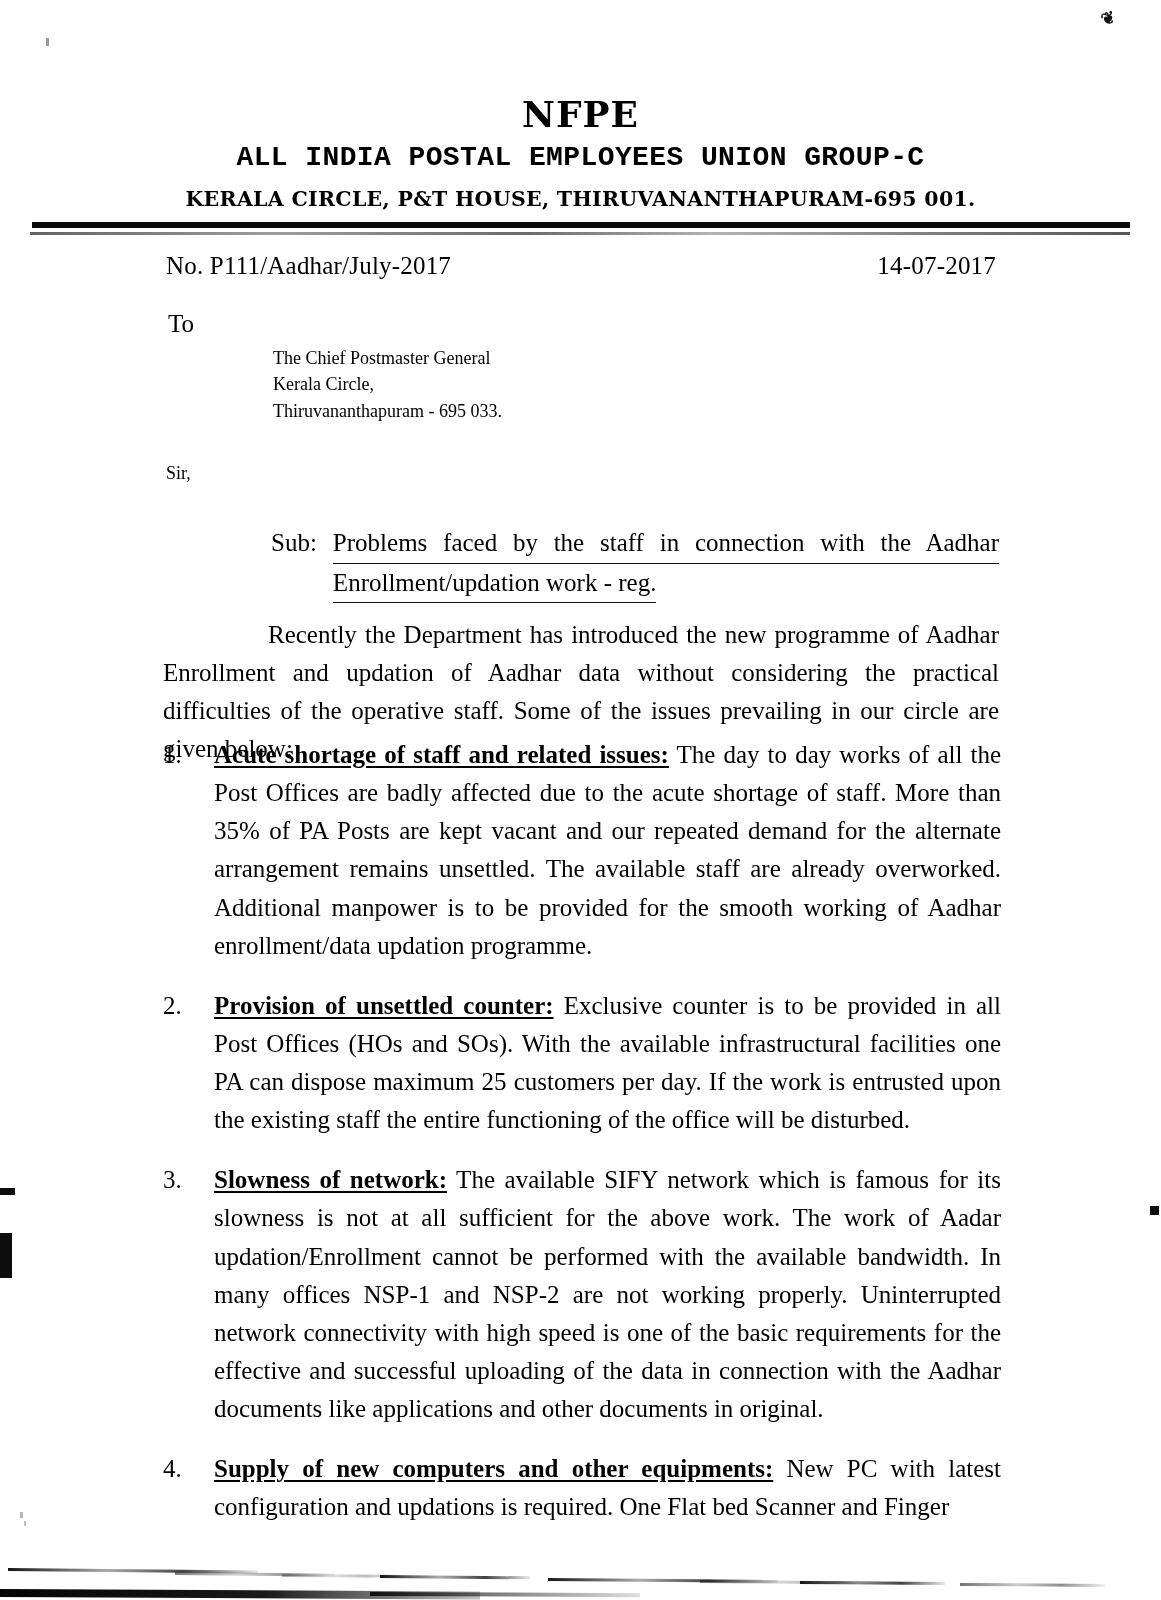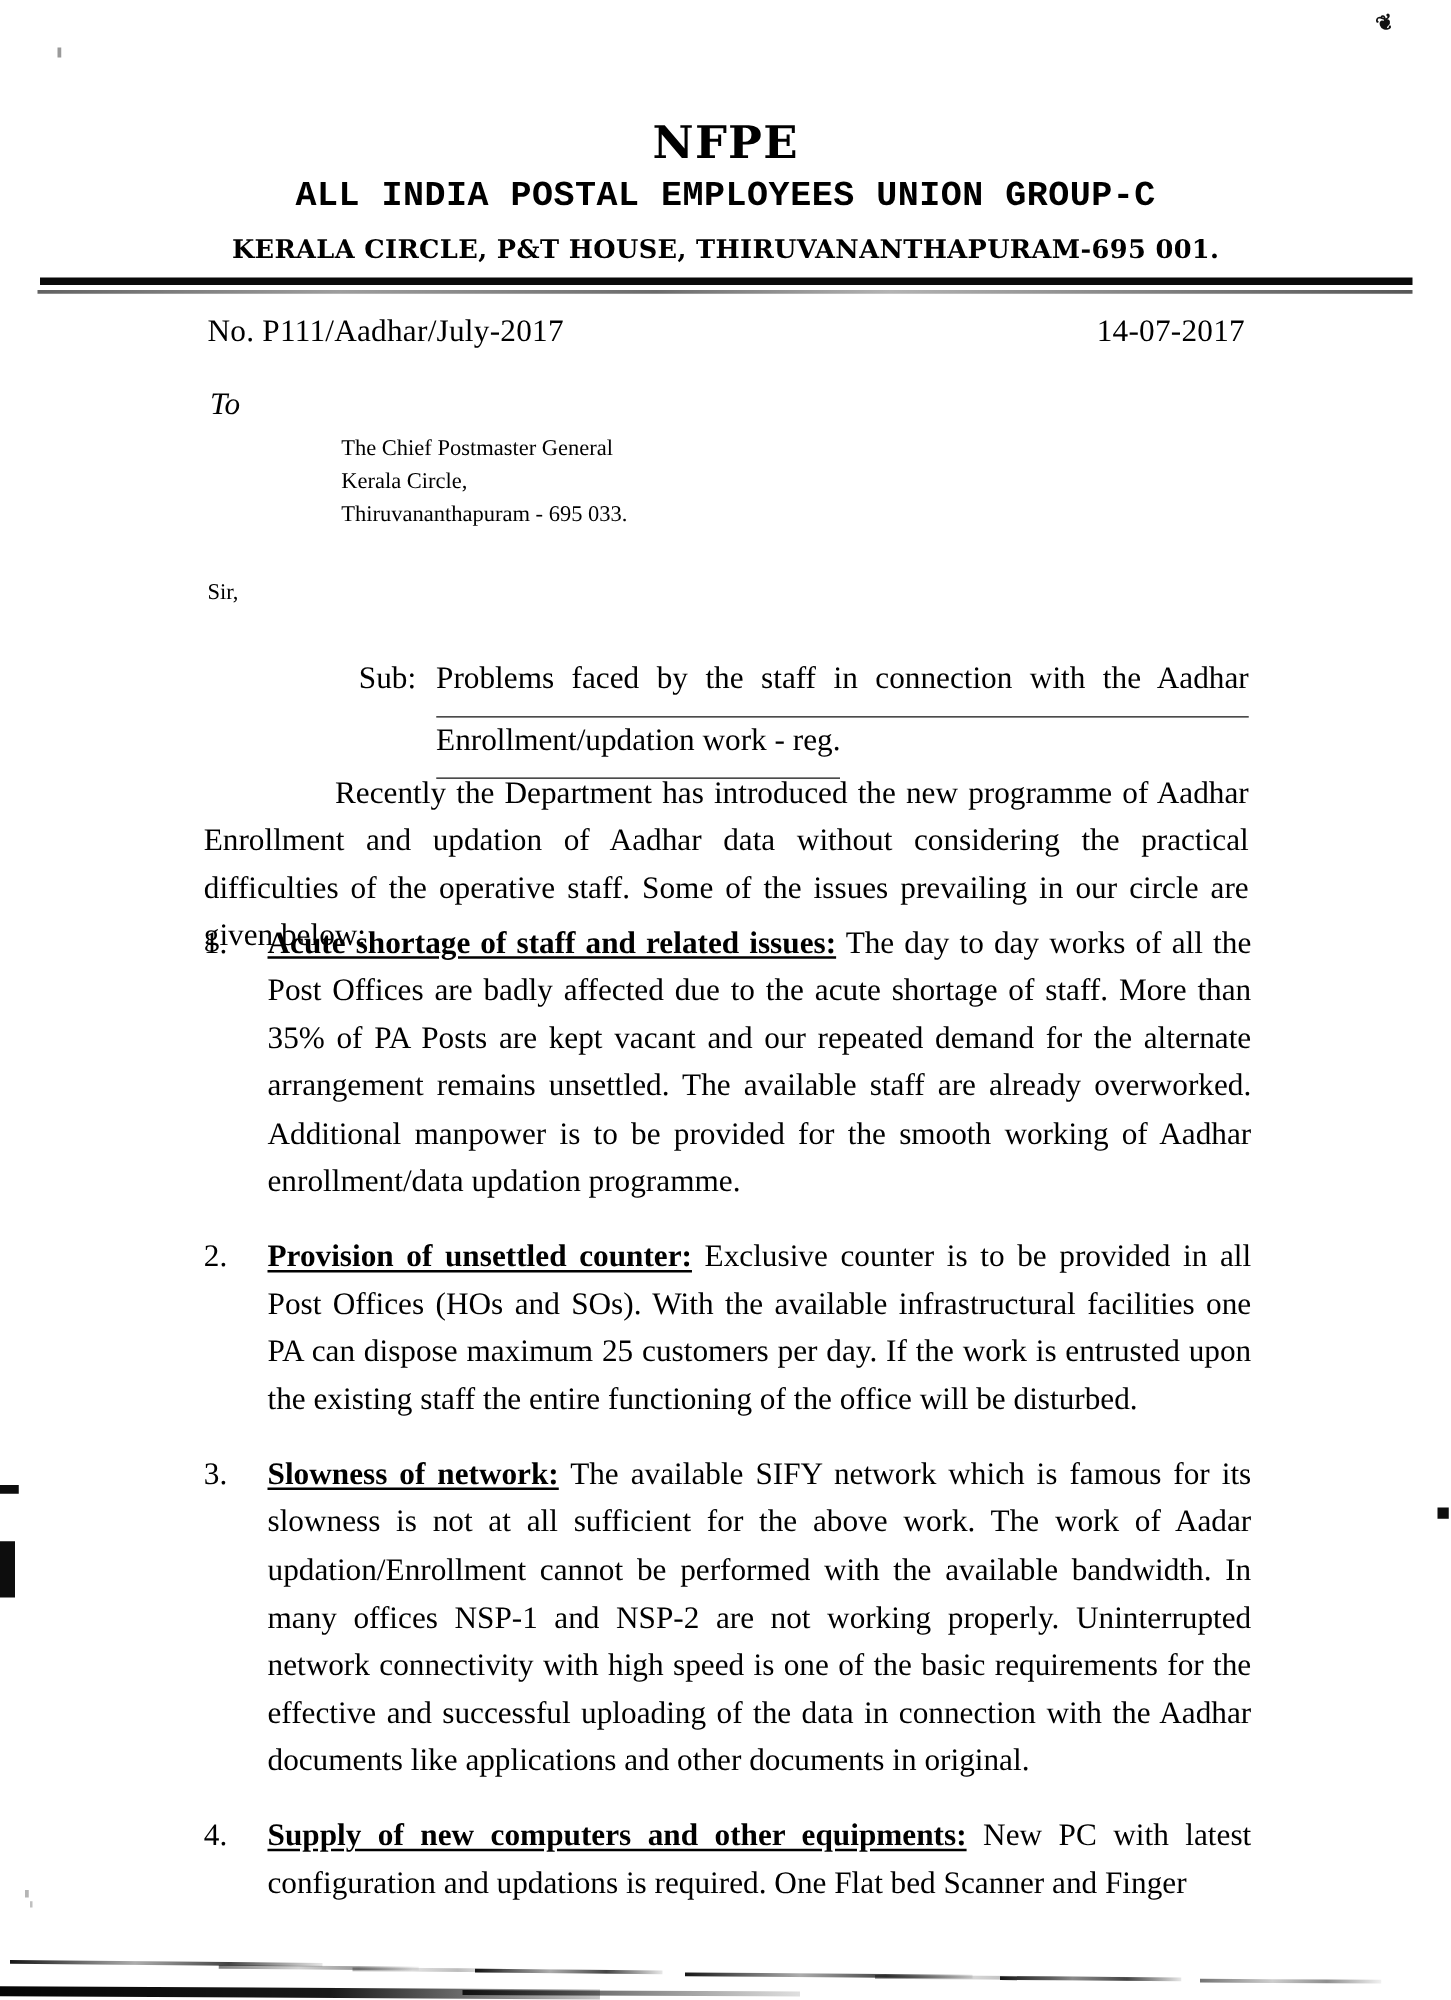--- a/index.html
+++ b/index.html
@@ -79,21 +79,20 @@
     font-size: 25px;
   }
   .refno { letter-spacing: .2px; }
   .refdate { letter-spacing: .2px; }
 
   .to-label {
     position: absolute;
     left: 168px;
     top: 310px;
     font-size: 25px;
-    font-style: italic;
   }
   .addressee {
     position: absolute;
     left: 273px;
     top: 345px;
     font-size: 18px;
     line-height: 1.47;
   }
   .salutation {
     position: absolute;
@@ -108,29 +107,28 @@
     top: 524px;
     width: 728px;
     font-size: 25px;
     line-height: 1.5;
     display: flex;
     align-items: flex-start;
   }
   .sub-label {
     flex: 0 0 auto;
     margin-right: 16px;
-    margin-left: 16px;
   }
   .sub-text {
     flex: 1 1 auto;
   }
   .sub-line {
     display: block;
     border-bottom: 1.6px solid #111;
-    padding-bottom: 11px;
+    padding-bottom: 1px;
   }
   .sub-line.l1 {
     text-align: justify;
     text-align-last: justify;
   }
   .sub-line.l2 {
     display: inline-block;
     border-bottom: 1.6px solid #111;
   }
 

